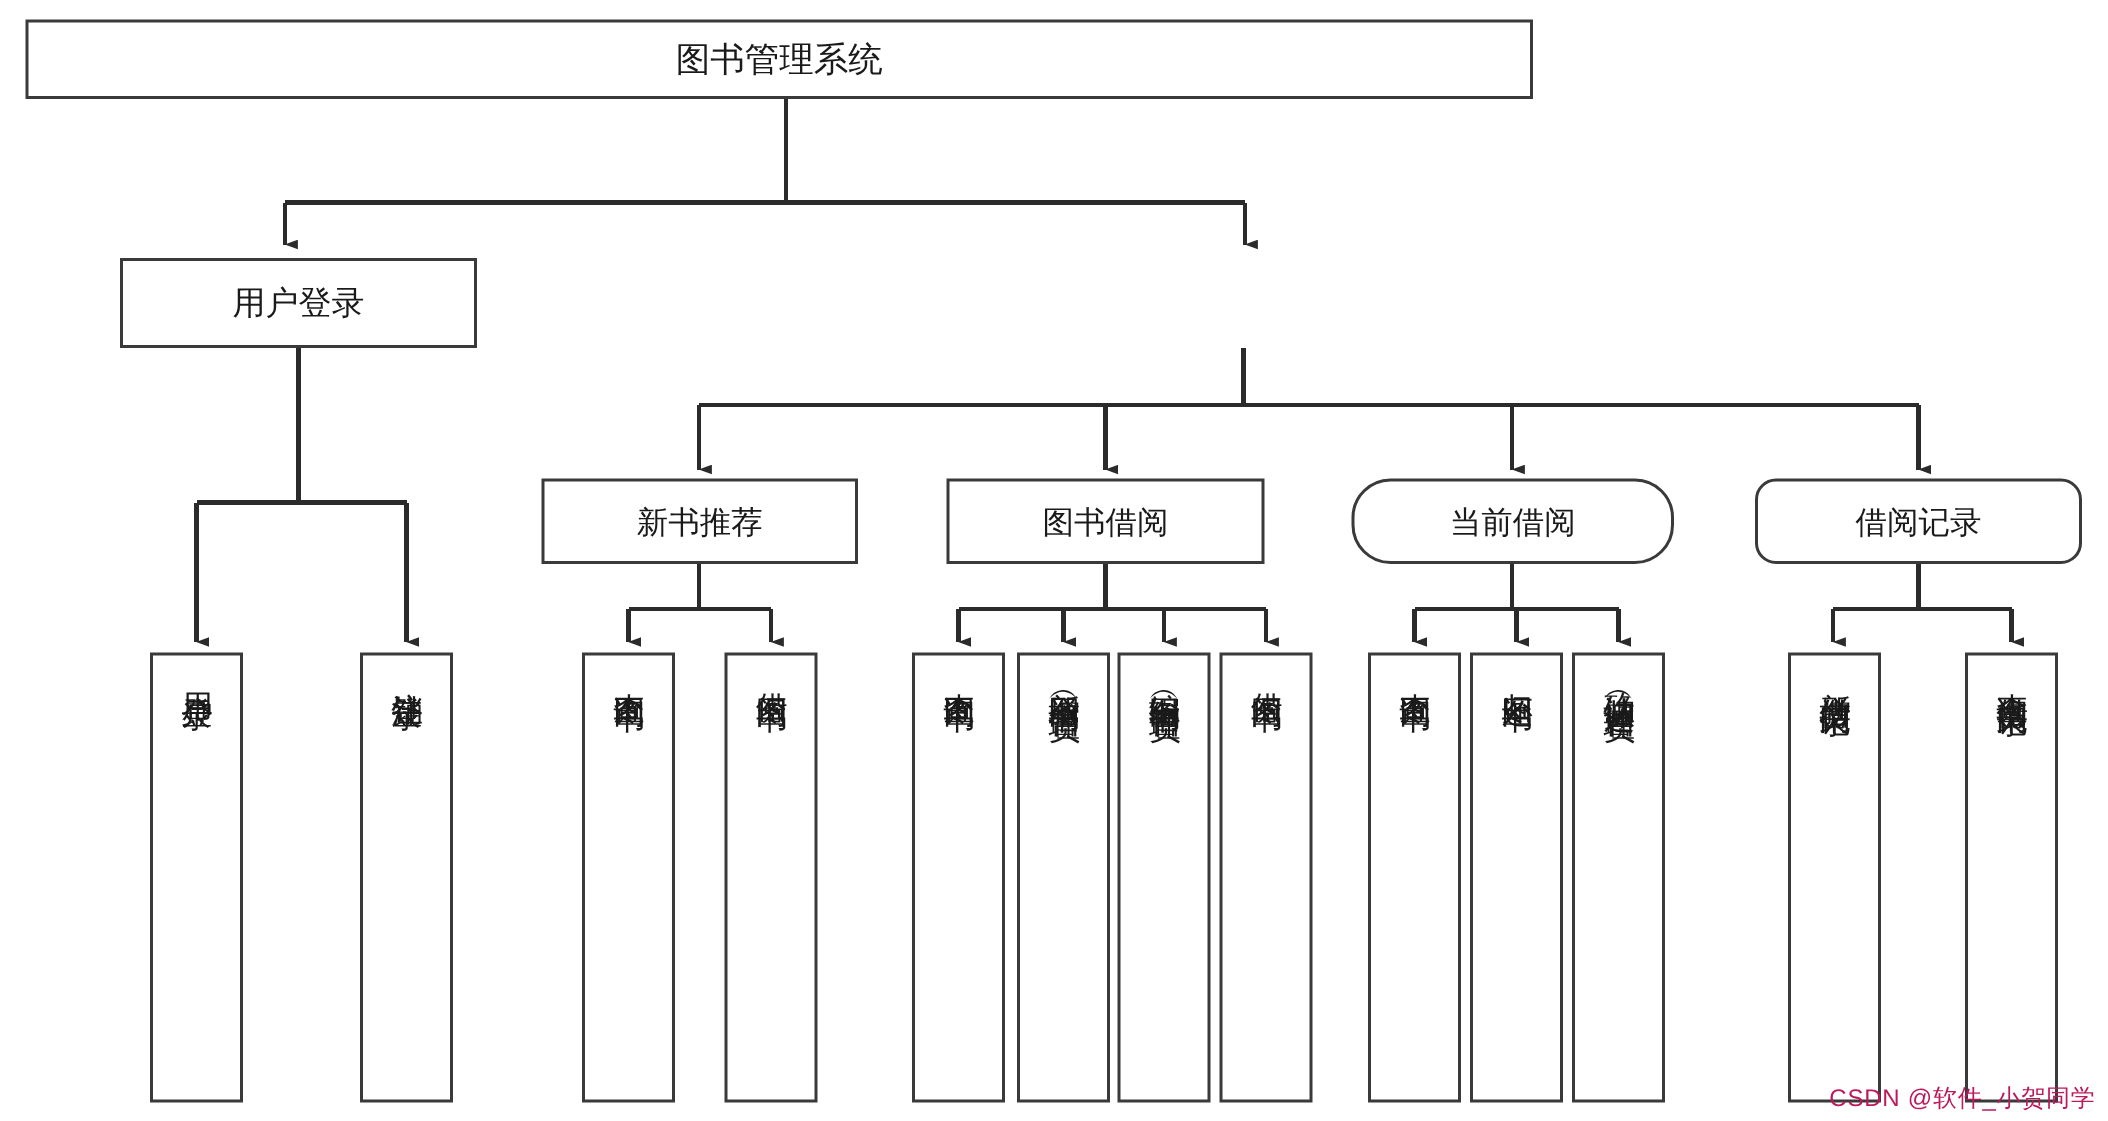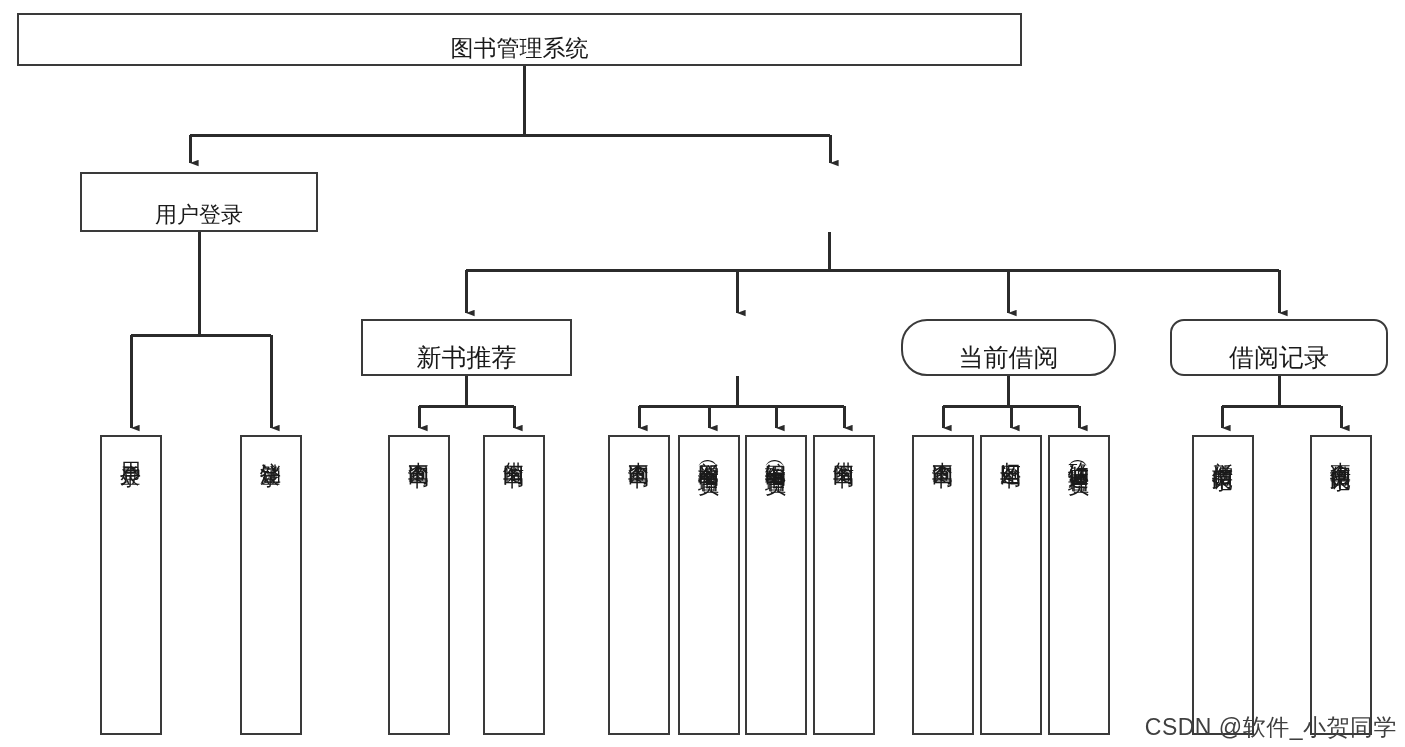--- a/index.html
+++ b/index.html
@@ -24,52 +24,52 @@
     width: 1405px;
     height: 747px;
     pointer-events: none;
   }
   .node {
     position: absolute;
     box-sizing: border-box;
     background: #ffffff;
     border: 2px solid #3a3a3a;
     display: flex;
-    align-items: flex-end;
+    align-items: center;
     justify-content: center;
     color: #1a1a1a;
   }
   .node.root {
     font-size: 23px;
   }
   .node.l2 {
     font-size: 22px;
   }
   .node.l3 {
-    font-size: 25px;
+    font-size: 21px;
   }
   .node.leaf {
     font-size: 21px;
     align-items: flex-start;
     justify-content: center;
     padding-top: 8px;
   }
   .vtext {
     writing-mode: vertical-rl;
     text-orientation: upright;
     letter-spacing: 2px;
     line-height: 1.0;
     white-space: nowrap;
   }
   .watermark {
     position: absolute;
     right: 8px;
     bottom: 4px;
-    font-size: 23px;
-    color: #404040;
+    font-size: 16px;
+    color: #be185d;
     letter-spacing: 0.5px;
     white-space: nowrap;
   }
 </style>
 </head>
 <body>
 
 <div id="canvas">
 
   <svg id="wires" viewBox="0 0 1405 747">
@@ -127,20 +127,23 @@
     <span>图书管理系统</span>
   </div>
 
   <div class="node l2" style="left:80px; top:172px; width:238px; height:60px;">
     <span>用户登录</span>
   </div>
 
   <div class="node l3" style="left:361px; top:319px; width:211px; height:57px;">
     <span>新书推荐</span>
   </div>
+  <div class="node l3" style="left:631px; top:319px; width:212px; height:57px;">
+    <span>图书借阅</span>
+  </div>
   <div class="node l3" style="left:901px; top:319px; width:215px; height:57px;border-radius:26px;">
     <span>当前借阅</span>
   </div>
   <div class="node l3" style="left:1170px; top:319px; width:218px; height:57px;border-radius:14px;">
     <span>借阅记录</span>
   </div>
 
   <div class="node leaf" style="left:100px; top:435px; width:62px; height:300px;">
     <span class="vtext">用户登录</span>
   </div>

